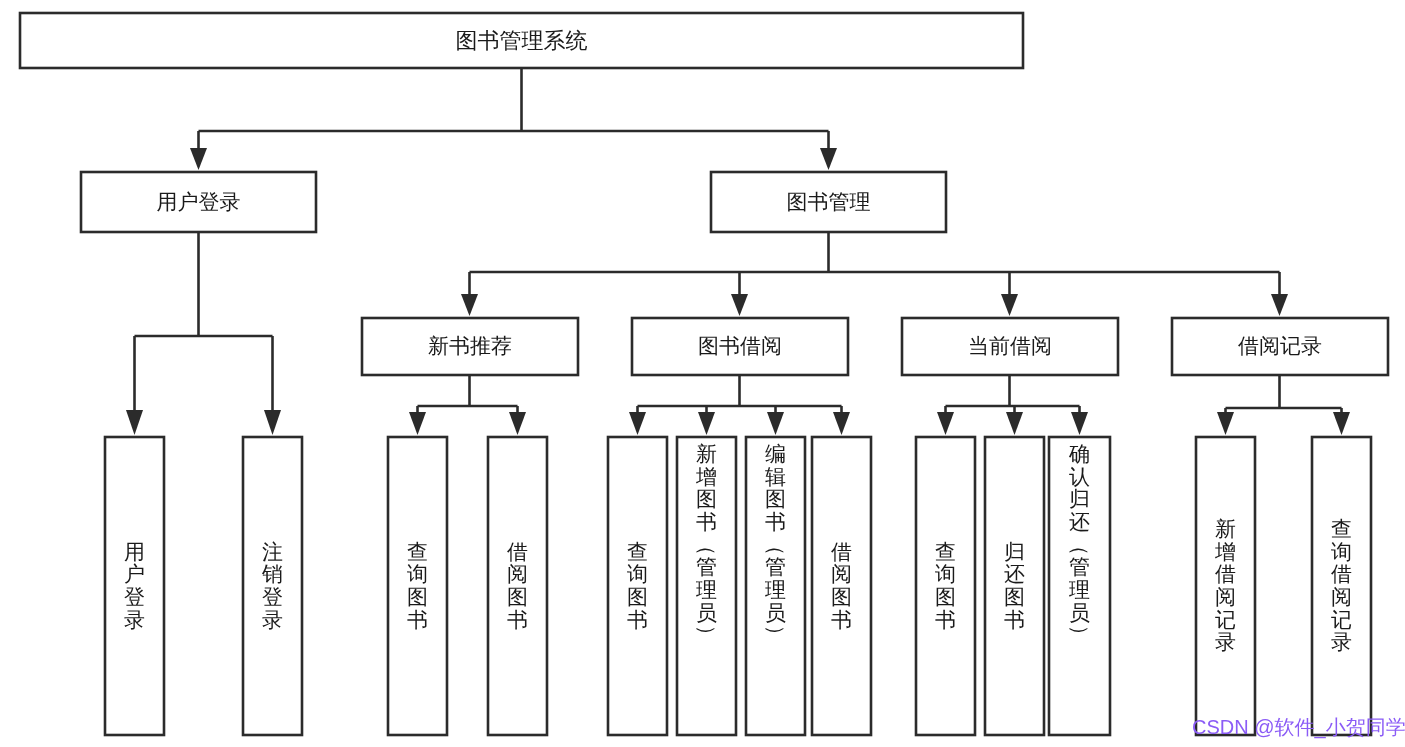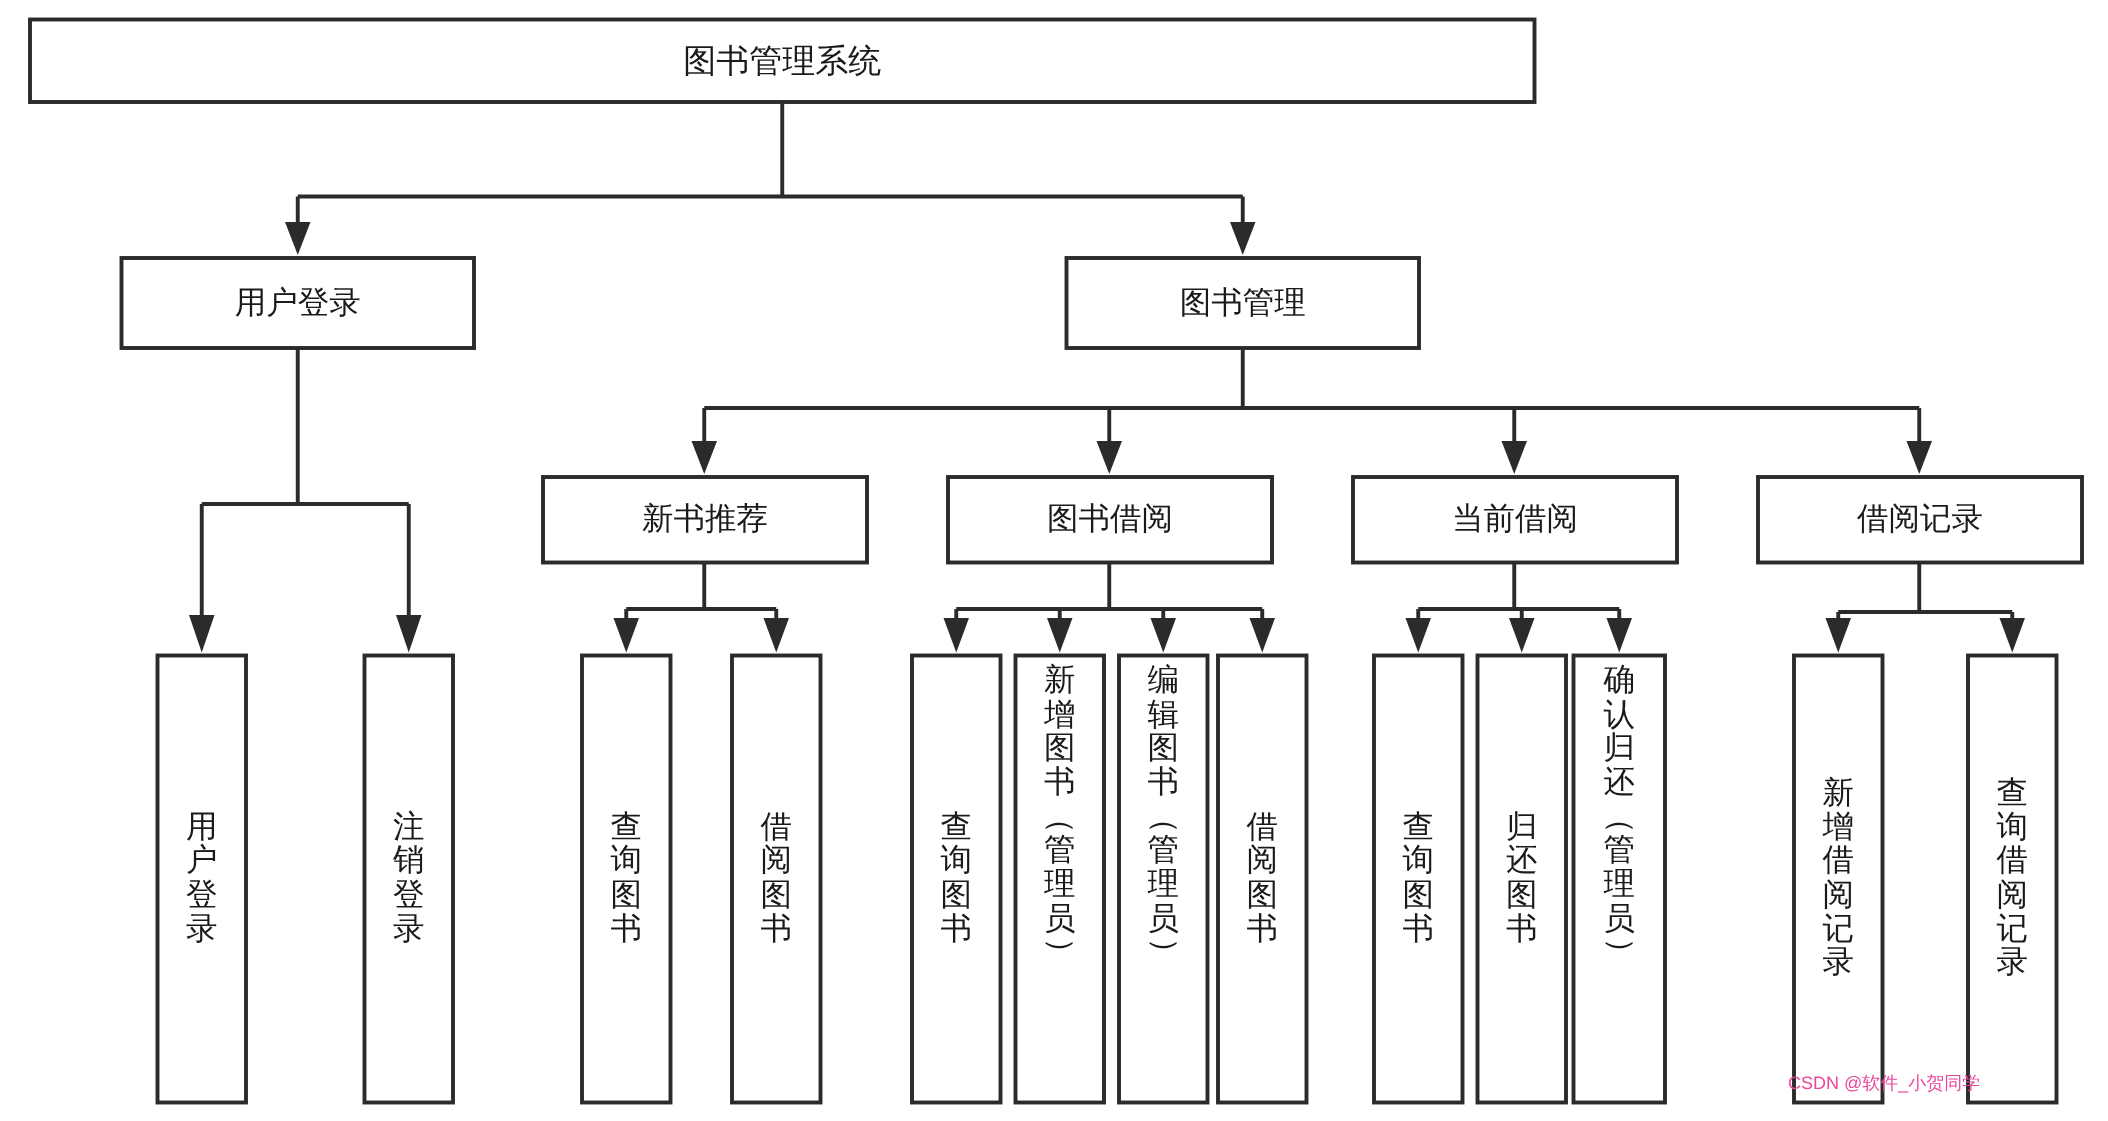--- a/index.html
+++ b/index.html
@@ -68,22 +68,22 @@
   }
   .vtext-cell span {
     display: block;
   }
   .vtext-cell span.paren {
     transform: rotate(90deg);
   }
   .watermark {
     position: absolute;
     font-family: "Liberation Sans", "DejaVu Sans", sans-serif;
-    font-size: 12px;
-    color: #ec4899;
+    font-size: 20px;
+    color: #8b5cf6;
     white-space: nowrap;
     pointer-events: none;
   }
 </style>
 </head>
 <body>
 
 <div id="diagram-root">
   <svg class="diagram-canvas" viewBox="0 0 1405 747">
 

